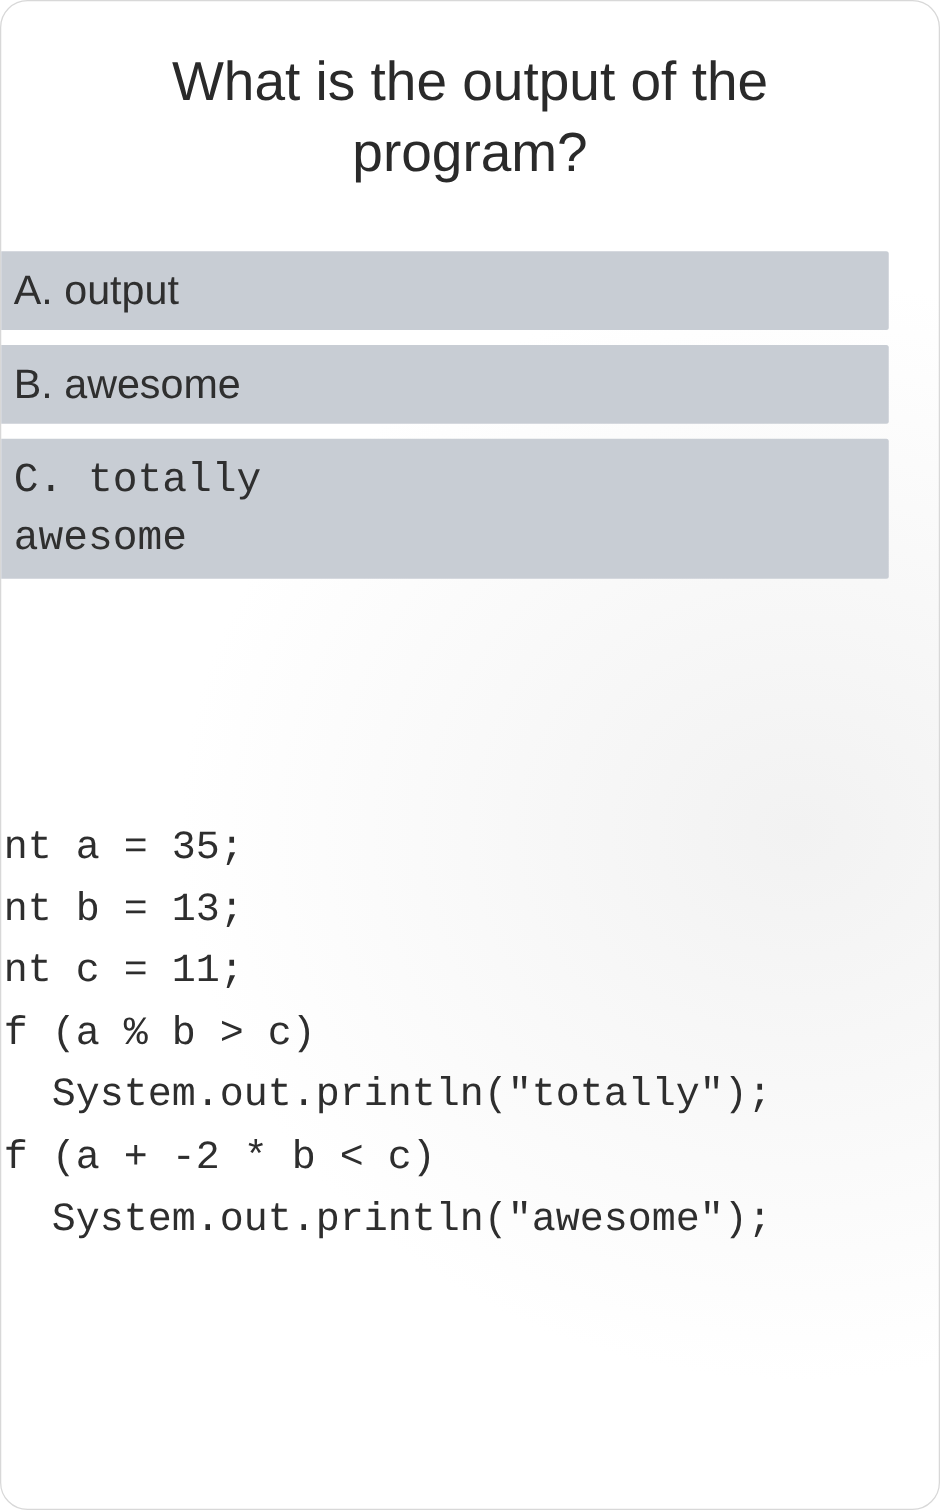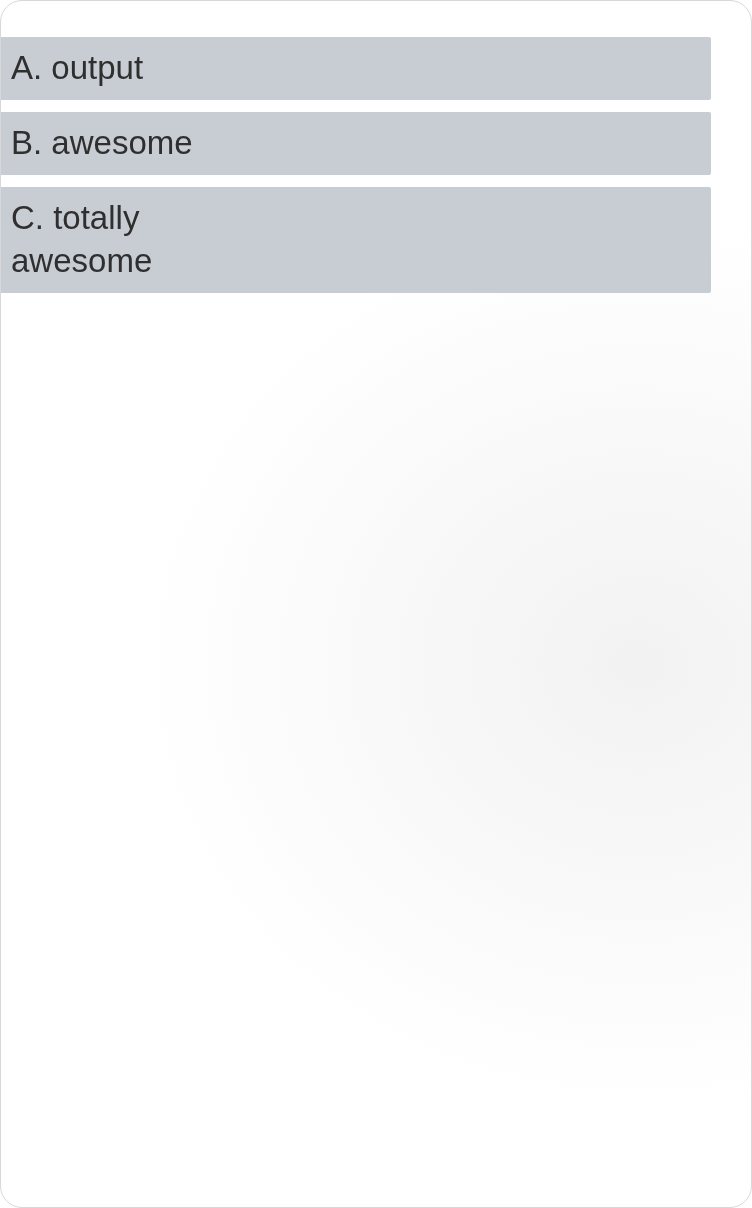--- a/index.html
+++ b/index.html
@@ -38,46 +38,54 @@
   }
   .option {
     background: #c8cdd4;
     color: #2f2f2f;
     font-size: 33px;
     line-height: 1.3;
     padding: 10px 14px 10px 14px;
     border-radius: 2px;
     cursor: pointer;
   }
-  .option-line { white-space: pre-wrap; }
+  .option-line { white-space: pre-wrap; font-family: Liberation Mono, monospace; }
   .code-block {
     margin-top: 190px;
     padding-left: 2px;
     font-family: "SFMono-Regular", Consolas, "Liberation Mono", Menlo, monospace;
     font-size: 32px;
     line-height: 1.55;
     color: #2e2e2e;
     white-space: pre;
   }
 </style>
 </head>
 <body>
 
 <div class="card">
 
+  <div class="question">What is the output of the program?</div>
 
   <div class="options">
     <div class="option">
       <span>A.</span>
       <span>output</span>
     </div>
     <div class="option">
       <span>B.</span>
       <span>awesome</span>
     </div>
     <div class="option">
       <span class="option-line"><span>C.</span> <span>totally
 awesome</span></span>
     </div>
   </div>
 
+  <div class="code-block">nt a = 35;
+nt b = 13;
+nt c = 11;
+f (a % b &gt; c)
+  System.out.println("totally");
+f (a + -2 * b &lt; c)
+  System.out.println("awesome");</div>
 
 </div>
 
 </body></html>

